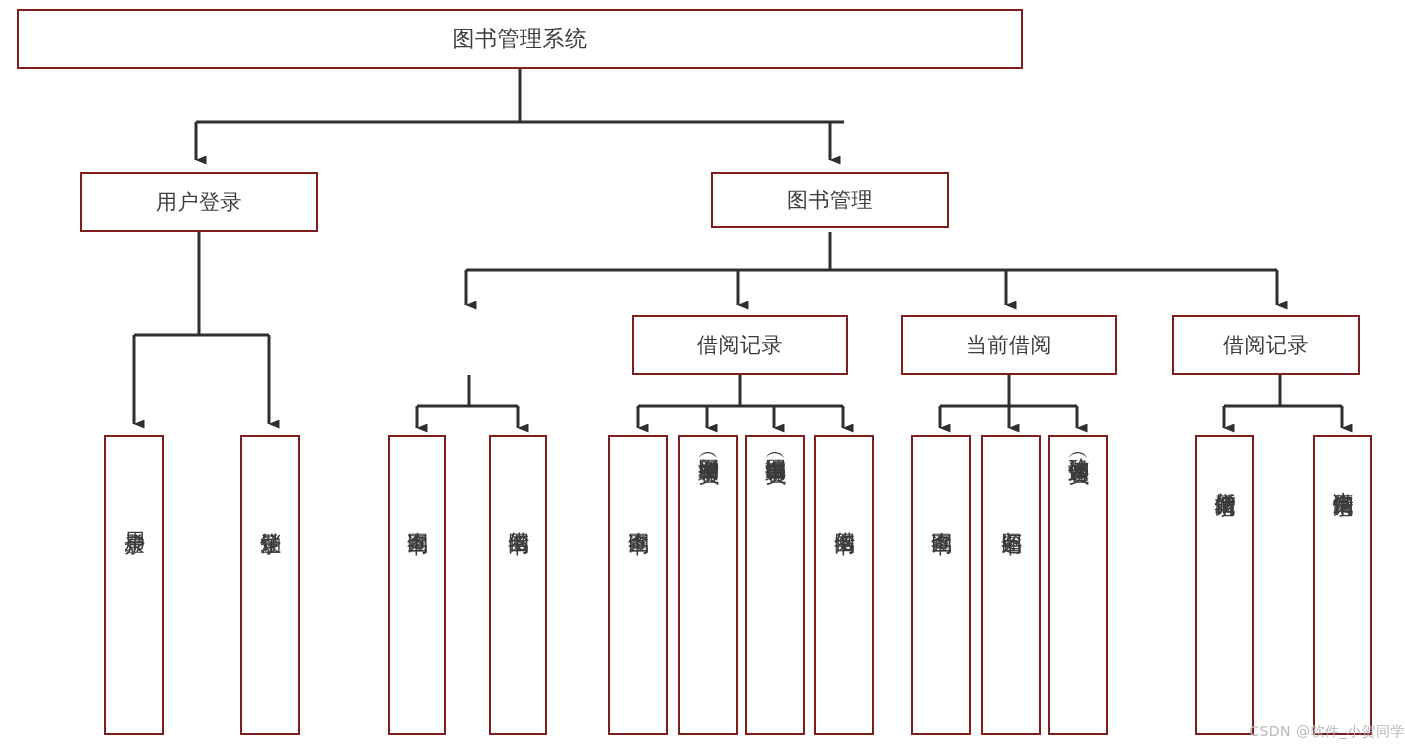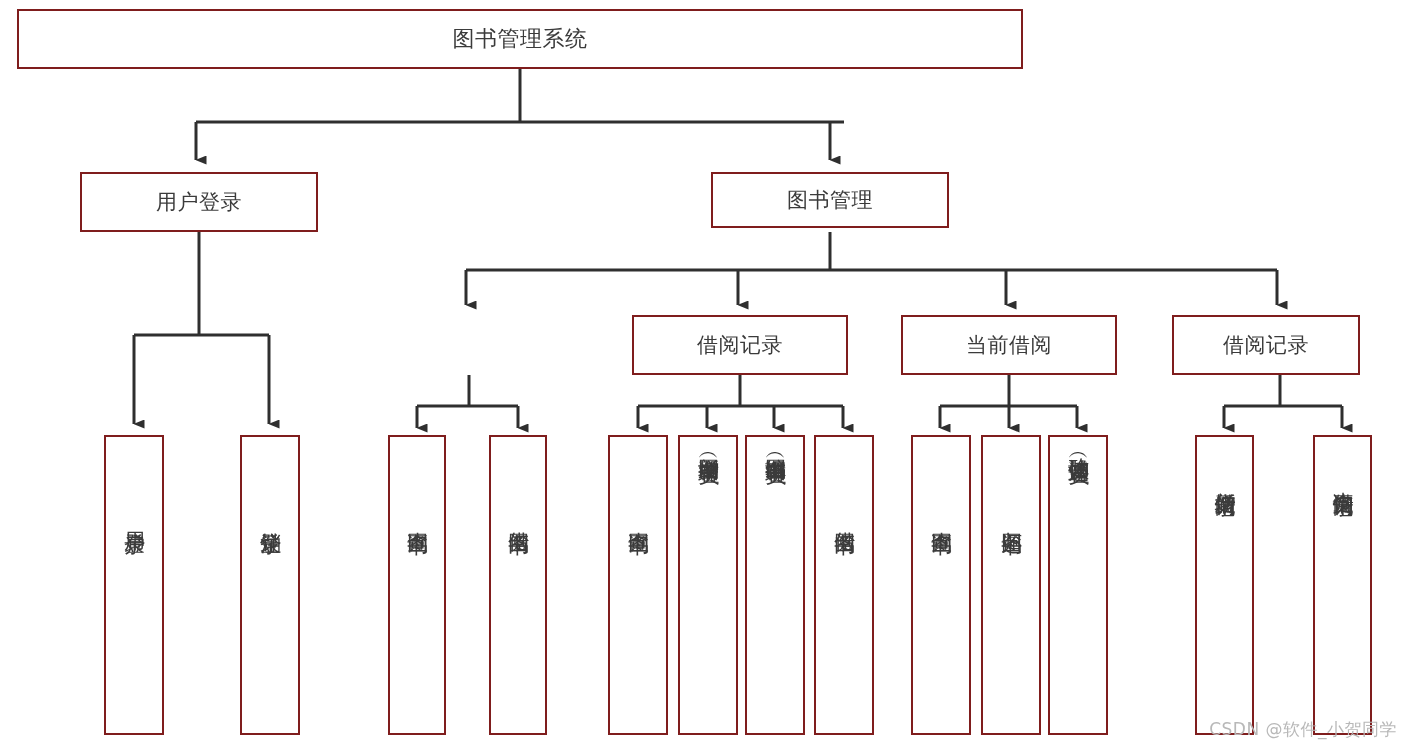--- a/index.html
+++ b/index.html
@@ -53,24 +53,24 @@
     text-orientation: upright;
     font-size: 21px;
     line-height: 1.12;
     letter-spacing: 1px;
     white-space: pre-wrap;
     height: auto;
     max-height: 100%;
   }
   .watermark {
     position: absolute;
-    right: 8px;
+    right: 0;
     bottom: 6px;
     color: #b8b8b8;
-    font-size: 17px;
+    font-size: 14px;
     letter-spacing: 0.5px;
     white-space: nowrap;
     z-index: 5;
   }
 </style>
 </head>
 <body>
 
 <div id="diagram-root">
 

